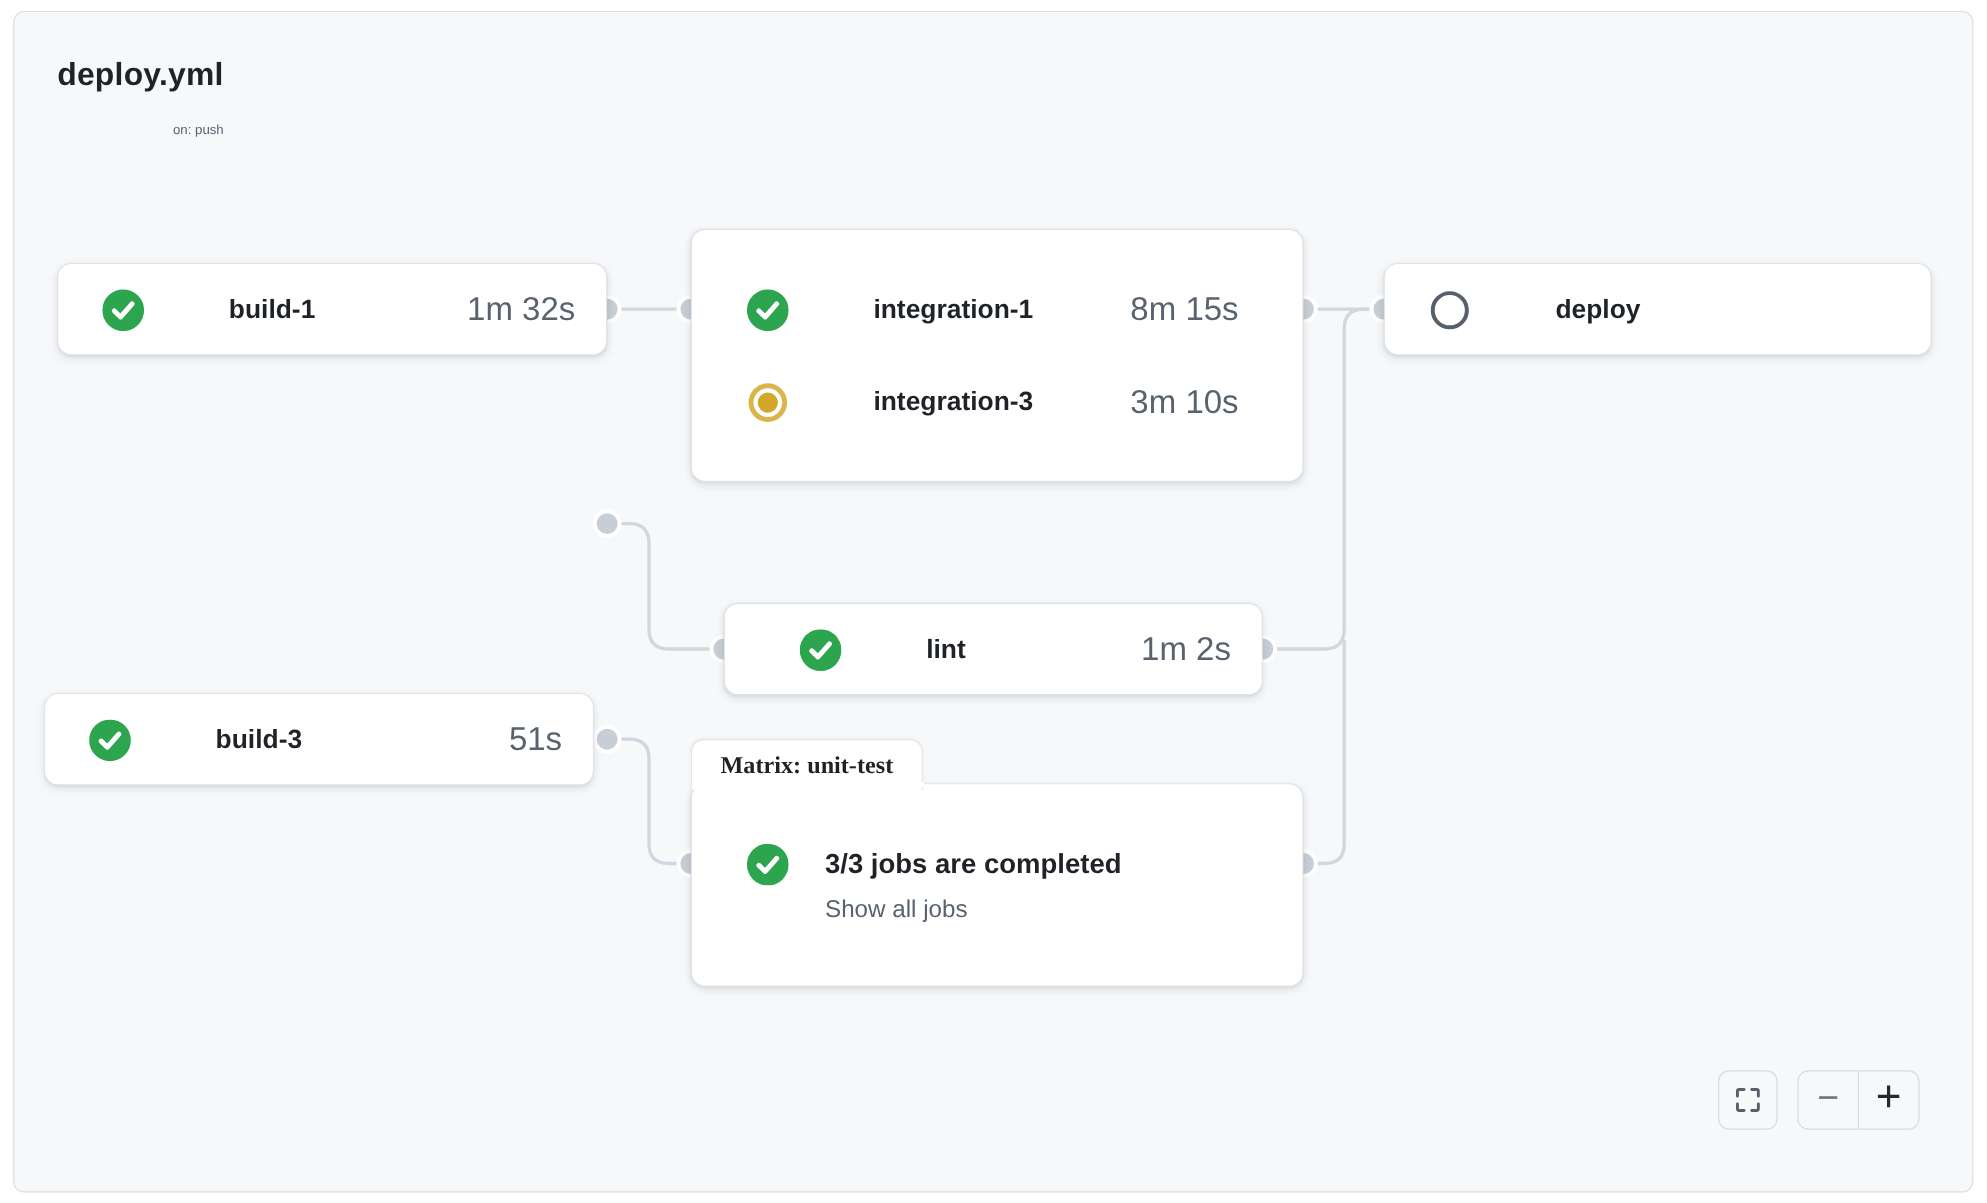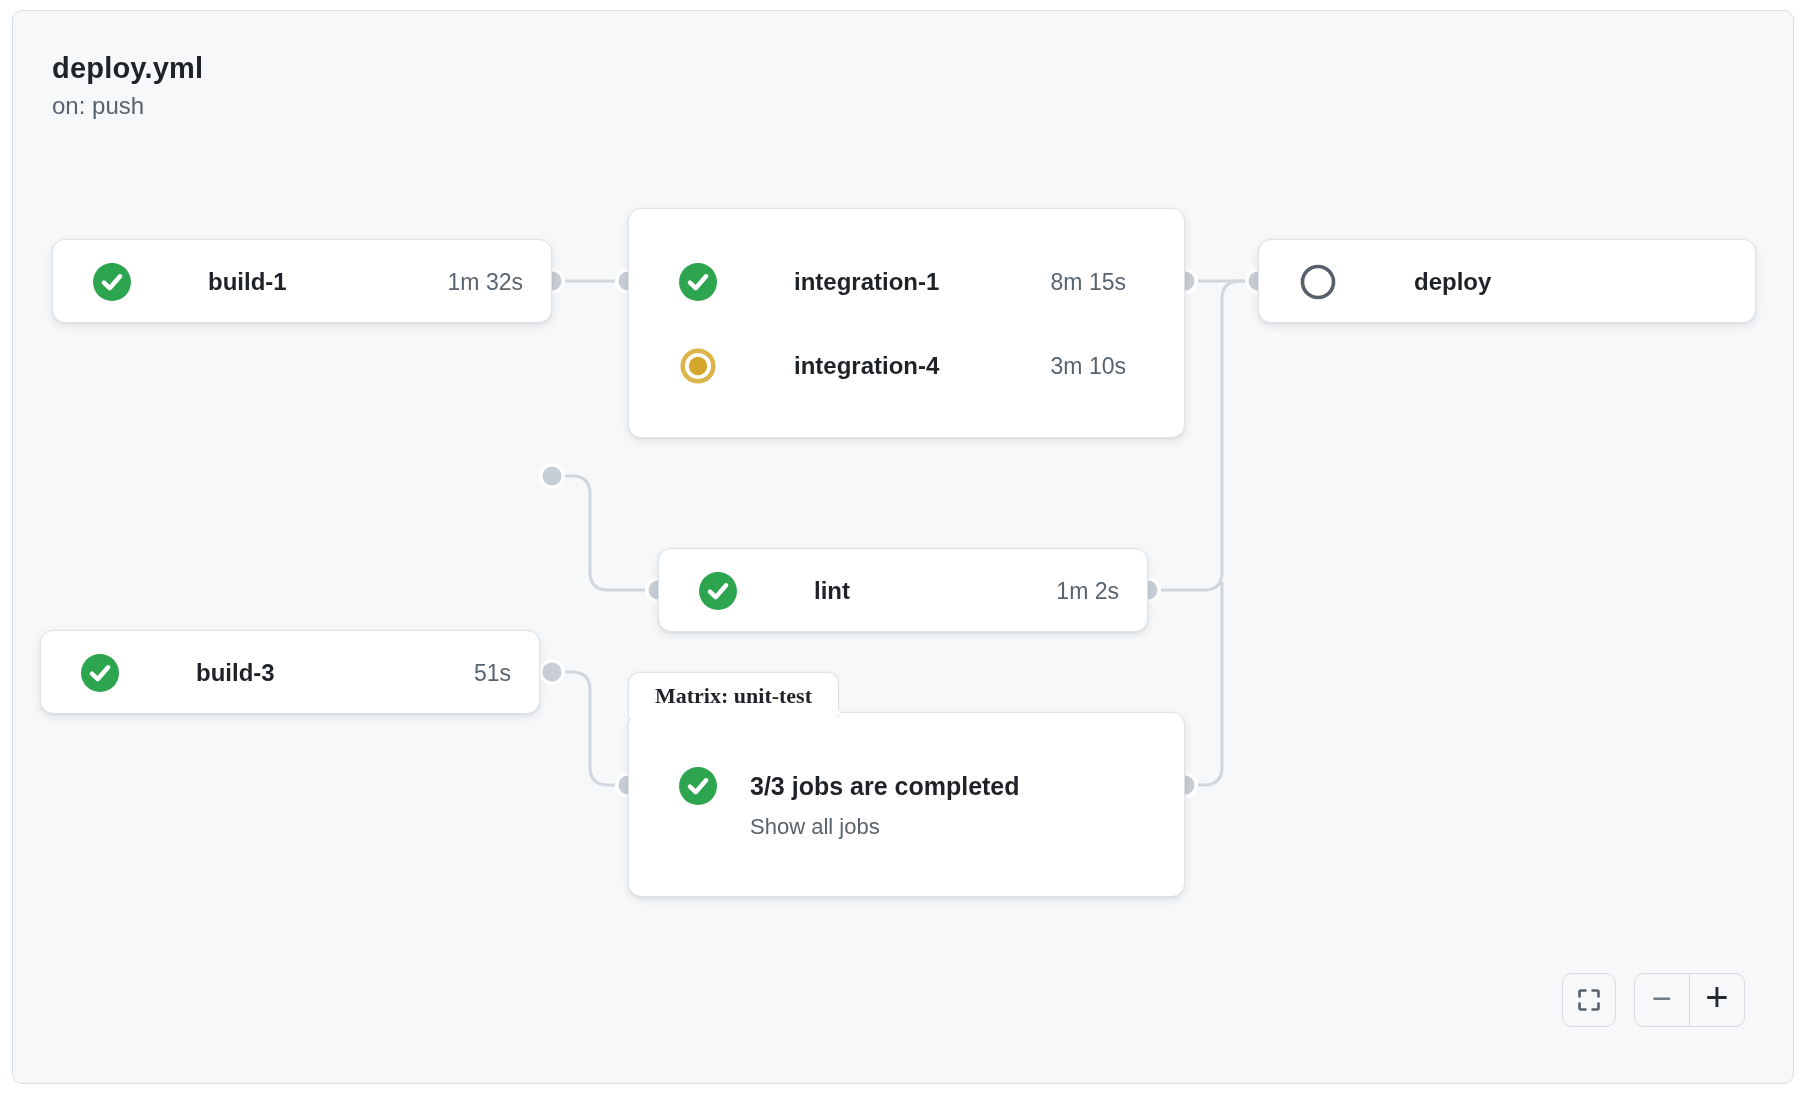--- a/index.html
+++ b/index.html
@@ -18,31 +18,31 @@
     --btn-border:#d5dbe1;
   }
   *{margin:0;padding:0;box-sizing:border-box;}
   html,body{width:1806px;height:1094px;background:#ffffff;overflow:hidden;
     font-family:"Liberation Sans","DejaVu Sans",sans-serif;}
   .canvas{position:absolute;left:0;top:0;width:1671px;height:1094px;}
   .panel{position:absolute;left:12px;top:10px;width:1782px;height:1074px;
     background:var(--panel-bg);border:1px solid var(--panel-border);border-radius:10px;}
   .header{position:absolute;left:52px;top:52px;}
   .wf-title{font-size:29px;font-weight:bold;color:var(--title-text);letter-spacing:.2px;}
-  .wf-trigger{margin-top:7px;font-size:24px;color:var(--muted-text);}
+  .wf-trigger{margin-top:26px;font-size:12px;color:var(--muted-text);text-align:right;}
   svg.wires{position:absolute;left:0;top:0;width:1806px;height:1094px;pointer-events:none;}
   .wire{stroke:var(--connector);stroke-width:3;fill:none;}
   .port-outer{fill:#ffffff;}
   .port-inner{fill:var(--port-dot);}
   .node{position:absolute;background:var(--card-bg);border:1px solid var(--card-border);
     border-radius:13px;box-shadow:0 3px 8px rgba(31,35,40,.10),0 1px 2px rgba(31,35,40,.06);
     cursor:pointer;}
   .job-row{display:flex;align-items:center;height:84px;padding:0 28px 0 40px;gap:44px;}
   .job-label{font-size:24px;font-weight:bold;color:var(--title-text);margin-left:33px;white-space:nowrap;}
-  .job-duration{margin-left:auto;font-size:23px;color:var(--muted-text);white-space:nowrap;text-align:center;}
+  .job-duration{margin-left:auto;font-size:30px;color:var(--muted-text);white-space:nowrap;text-align:center;}
   .icon-check{width:38px;height:38px;flex:0 0 38px;}
   .icon-progress{width:36px;height:36px;flex:0 0 36px;margin:0 1px;}
   .icon-pending{width:36px;height:36px;flex:0 0 36px;margin:0 1px;}
   .check-bg{fill:var(--success);}
   .check-mark{stroke:#ffffff;stroke-width:1.9;fill:none;stroke-linecap:round;stroke-linejoin:round;}
   .prog-ring{stroke:var(--in-progress-ring);stroke-width:2;fill:none;}
   .prog-dot{fill:var(--in-progress);}
   .pend-ring{stroke:var(--pending-outline);stroke-width:1.6;fill:none;}
   .group{padding:0;}
   .group .job-row{height:54px;padding:0 58px 0 50px;}
@@ -162,27 +162,27 @@
           <path class="check-mark" d="M4.6 8.3 L7.0 10.6 L11.4 5.6"></path>
         </svg>
         <span class="job-label">integration-1</span>
         <span class="job-duration">8m 15s</span>
       </div>
       <div class="job-row">
         <svg class="icon-progress" viewBox="0 0 16 16">
           <circle class="prog-ring" cx="8" cy="8" r="6.8"></circle>
           <circle class="prog-dot" cx="8" cy="8" r="4.1"></circle>
         </svg>
-        <span class="job-label">integration-4</span>
+        <span class="job-label">integration-3</span>
         <span class="job-duration">3m 10s</span>
       </div>
     </div>
   </div>
 
-  <div class="node" style="left:658px;top:548px;width:490px;height:84px;">
+  <div class="node" style="left:658px;top:548px;width:490px;height:84px;padding-left:28px;">
     <div class="job-row">
       <svg class="icon-check" viewBox="0 0 16 16">
         <circle class="check-bg" cx="8" cy="8" r="8"></circle>
         <path class="check-mark" d="M4.6 8.3 L7.0 10.6 L11.4 5.6"></path>
       </svg>
       <span class="job-label">lint</span>
       <span class="job-duration">1m 2s</span>
     </div>
   </div>
 

